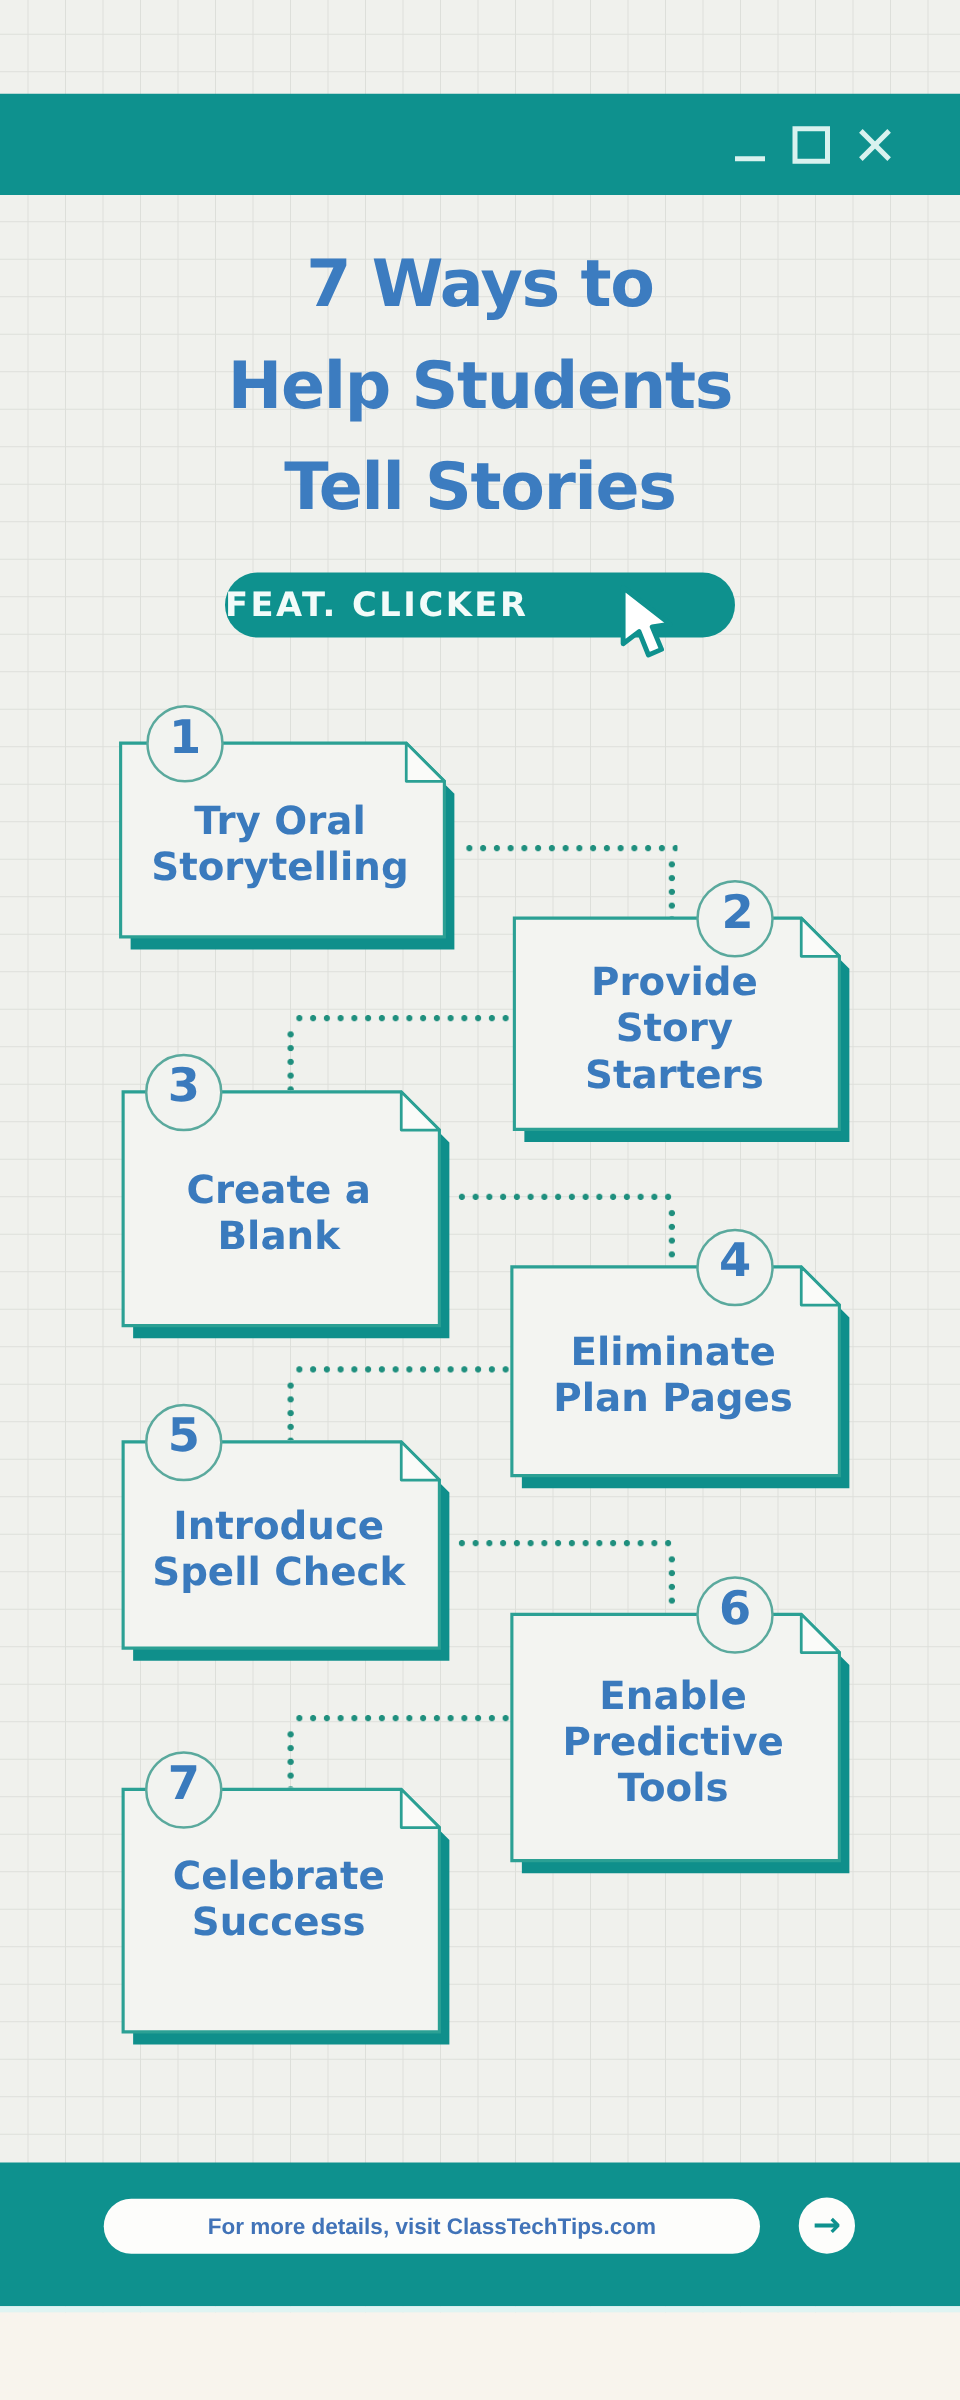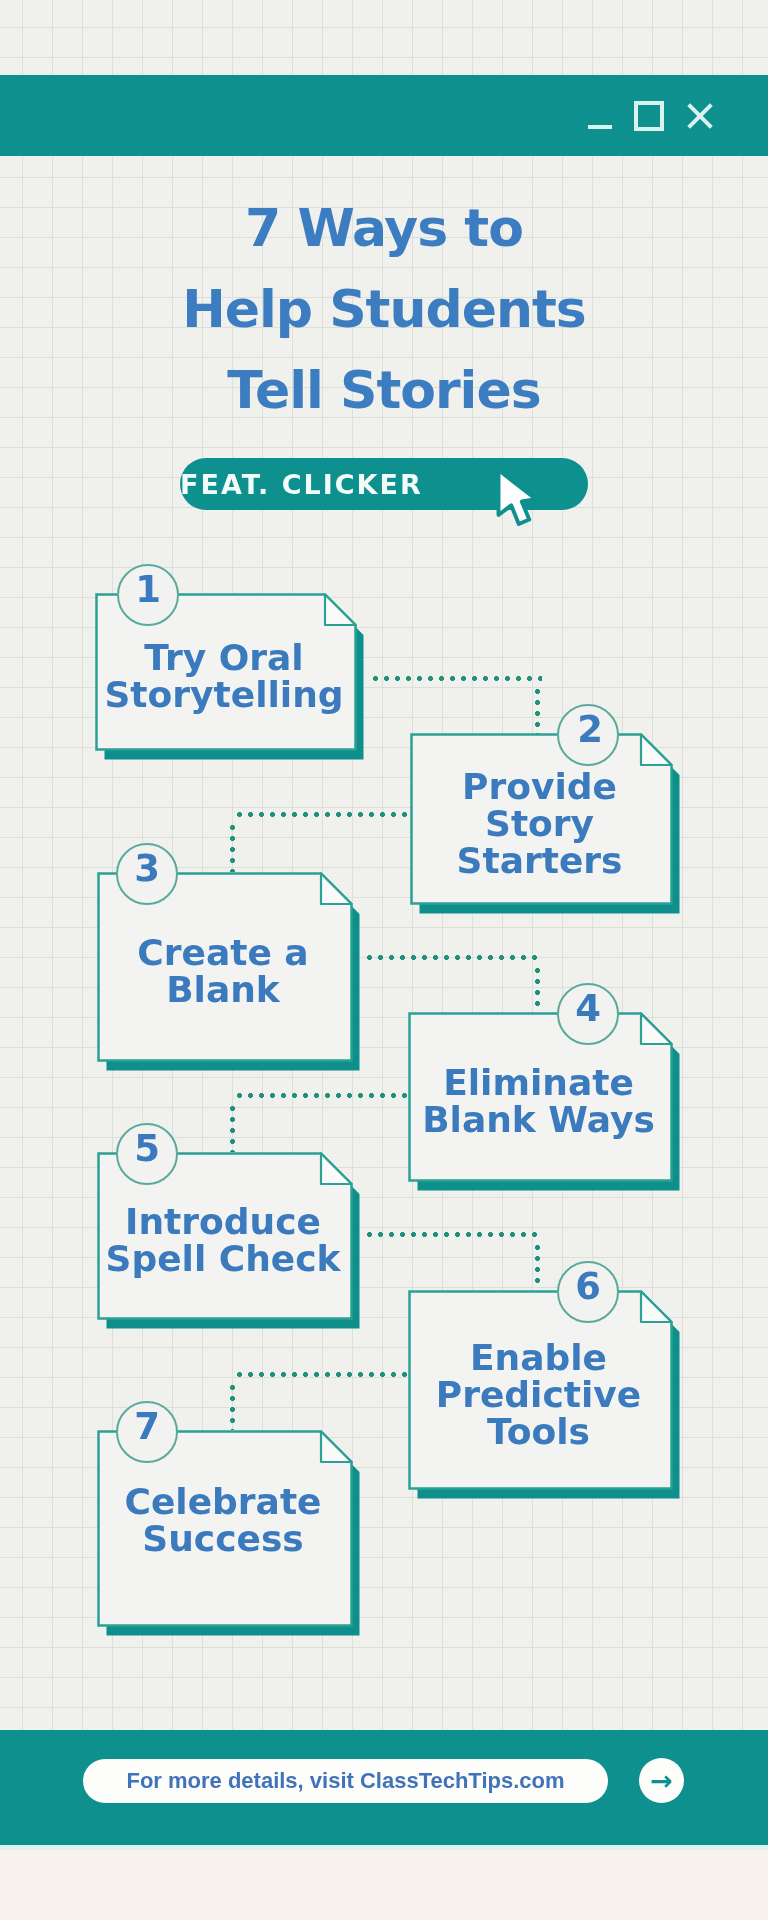--- a/index.html
+++ b/index.html
@@ -31,33 +31,33 @@
   .badge-cursor{position:absolute;left:312px;top:9px;width:52px;height:66px;}
   
   .card{position:absolute;}
   .card svg.paper{position:absolute;left:0;top:0;overflow:visible;}
   .card .num{position:absolute;top:-25px;width:60px;text-align:center;
     font-size:37px;font-weight:bold;color:#3a7abd;}
   .card .num-left{left:23px;}
   .card .num-right{left:150px;}
   .card .card-text{position:absolute;left:6px;right:10px;top:10px;bottom:2px;
     display:flex;flex-direction:column;align-items:center;justify-content:center;
-    font-size:36px;line-height:37px;font-weight:bold;color:#3a7abd;text-align:center;}
+    font-size:31px;line-height:37px;font-weight:bold;color:#3a7abd;text-align:center;}
   
   .dot-h{position:absolute;height:5px;
     background-image:radial-gradient(circle,#1f8f7e 2.2px,transparent 2.8px);
     background-size:11px 5px;background-position:2px 50%;background-repeat:repeat-x;}
   .dot-v{position:absolute;width:5px;
     background-image:radial-gradient(circle,#1f8f7e 2.2px,transparent 2.8px);
     background-size:5px 11px;background-position:50% 2px;background-repeat:repeat-y;}
   
   .footerbar{position:absolute;left:0;top:1730px;width:768px;height:115px;background:#0e918e;}
   .footer-pill{position:absolute;left:83px;top:29px;width:525px;height:44px;border-radius:23px;
     background:#fdfdfb;display:flex;align-items:center;justify-content:center;
-    font-family:"Liberation Sans",sans-serif;font-size:22px;font-weight:bold;color:#4173b8;cursor:pointer;}
+    font-family:"Liberation Sans",sans-serif;font-size:18px;font-weight:bold;color:#4173b8;cursor:pointer;}
   .footer-arrow{position:absolute;left:639px;top:28px;width:45px;height:45px;border-radius:50%;
     background:#fdfdfb;display:flex;align-items:center;justify-content:center;
     font-size:27px;font-weight:bold;color:#0e918e;cursor:pointer;}
   .seam{position:absolute;left:0;top:1845px;width:768px;height:5px;background:#dff4f2;}
   .bottom-strip{position:absolute;left:0;top:1850px;width:768px;height:70px;background:#f8f4ed;}
 </style>
 </head>
 <body>
 
 <div class="page">
@@ -138,21 +138,21 @@
   <div class="card" style="left:408px;top:1012px;width:265px;height:170px">
     <svg class="paper" width="265" height="170" viewBox="0 0 265 170">
       <path d="M1.5 1.5 H233 L263.5 32 V168.5 H1.5 Z" fill="#0f8f8b" transform="translate(8,10)"></path>
       <path d="M1.5 1.5 H233 L263.5 32 V168.5 H1.5 Z" fill="#f3f4f1" stroke="#2ba094" stroke-width="2.5"></path>
       <path d="M233 1.5 L233 32 L263.5 32 Z" fill="#fafbf9" stroke="#2ba094" stroke-width="2.2" stroke-linejoin="round"></path>
       <circle cx="180" cy="2" r="30" fill="#f2f3f0" stroke="#5aa99d" stroke-width="2"></circle>
     </svg>
     <span class="num num-right">4</span>
     <div class="card-text">
       <span>Eliminate</span>
-      <span>Blank Ways</span>
+      <span>Plan Pages</span>
     </div>
   </div>
 
   <div class="dot-h" style="left:232px;top:1093px;width:176px"></div>
   <div class="dot-v" style="left:230px;top:1101px;height:51px"></div>
 
   <div class="card" style="left:97px;top:1152px;width:256px;height:168px">
     <svg class="paper" width="256" height="168" viewBox="0 0 256 168">
       <path d="M1.5 1.5 H224 L254.5 32 V166.5 H1.5 Z" fill="#0f8f8b" transform="translate(8,10)"></path>
       <path d="M1.5 1.5 H224 L254.5 32 V166.5 H1.5 Z" fill="#f3f4f1" stroke="#2ba094" stroke-width="2.5"></path>

